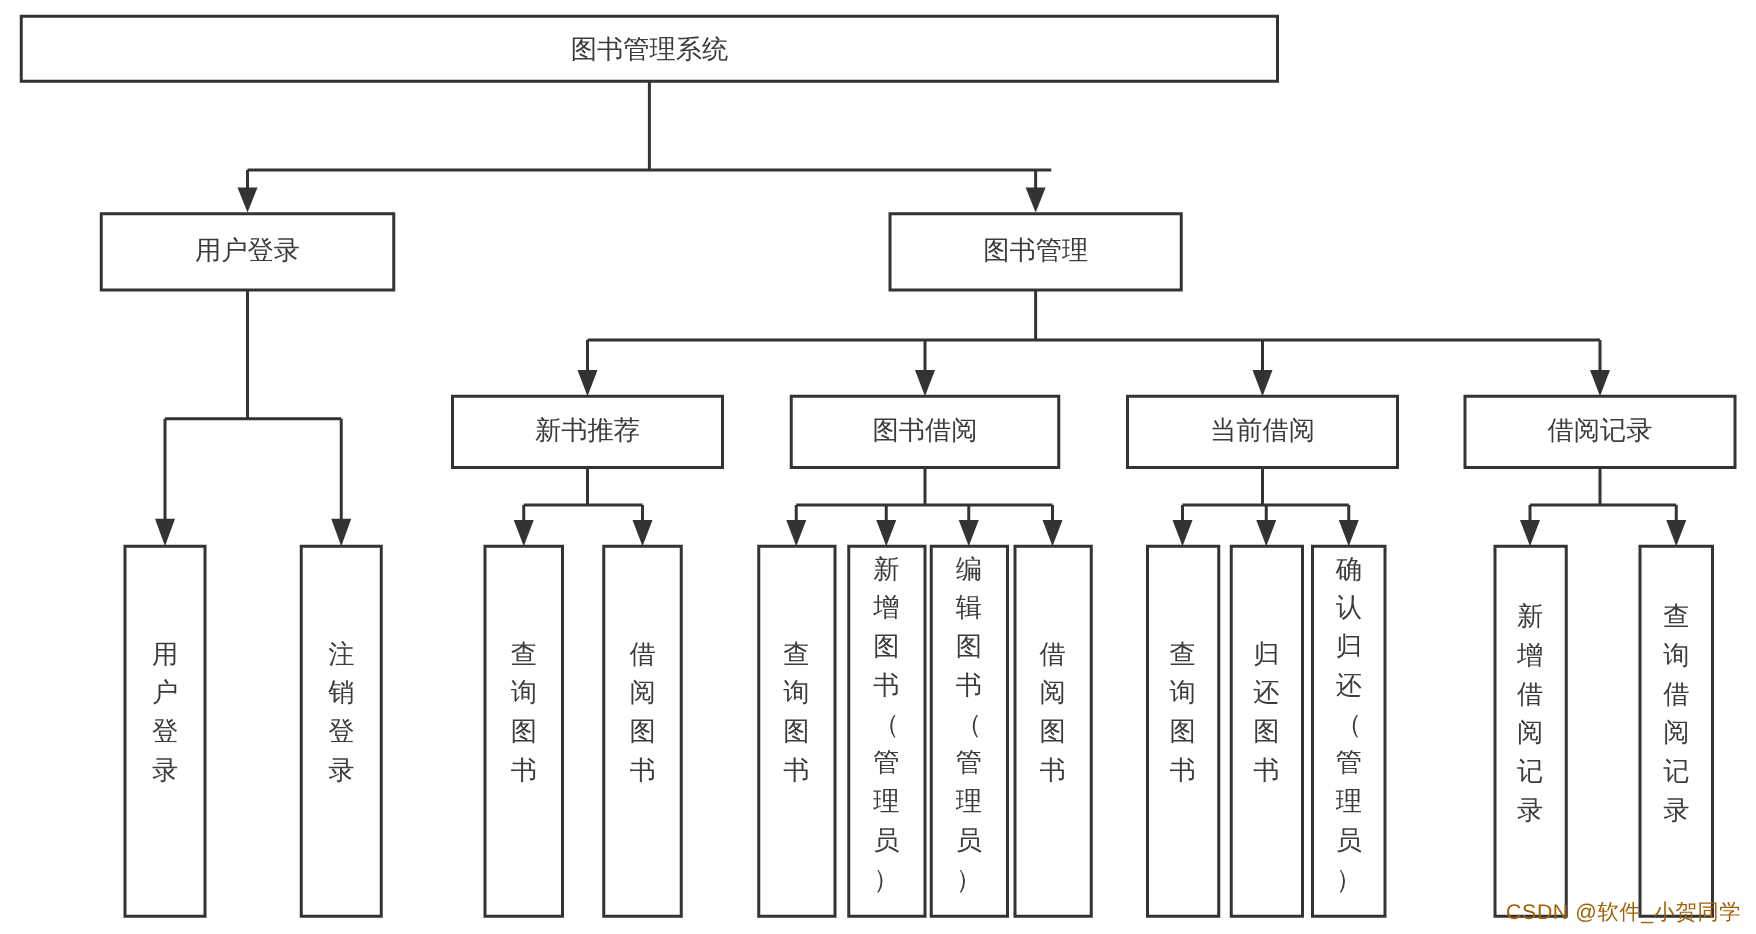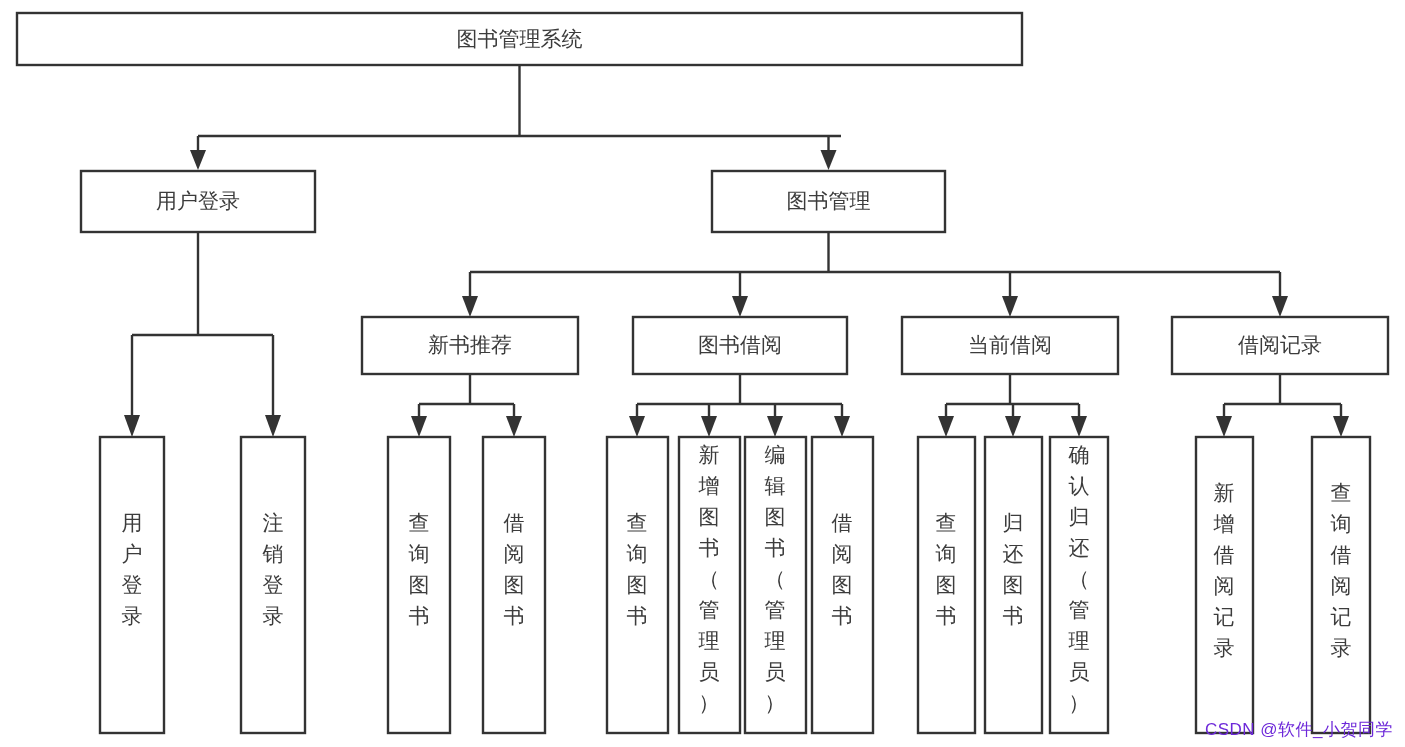--- a/index.html
+++ b/index.html
@@ -55,21 +55,21 @@
     font-family: "Liberation Sans", "DejaVu Sans", sans-serif;
     font-size: 21px;
     text-anchor: middle;
   }
   .watermark {
     position: absolute;
     right: 12px;
     bottom: 6px;
     font-family: "Liberation Sans", "DejaVu Sans", sans-serif;
     font-size: 17px;
-    color: #6d28d9;
+    color: #a16207;
     letter-spacing: 0.5px;
     white-space: nowrap;
     user-select: none;
   }
 </style>
 </head>
 <body>
 
 <div id="diagram-root">
 

